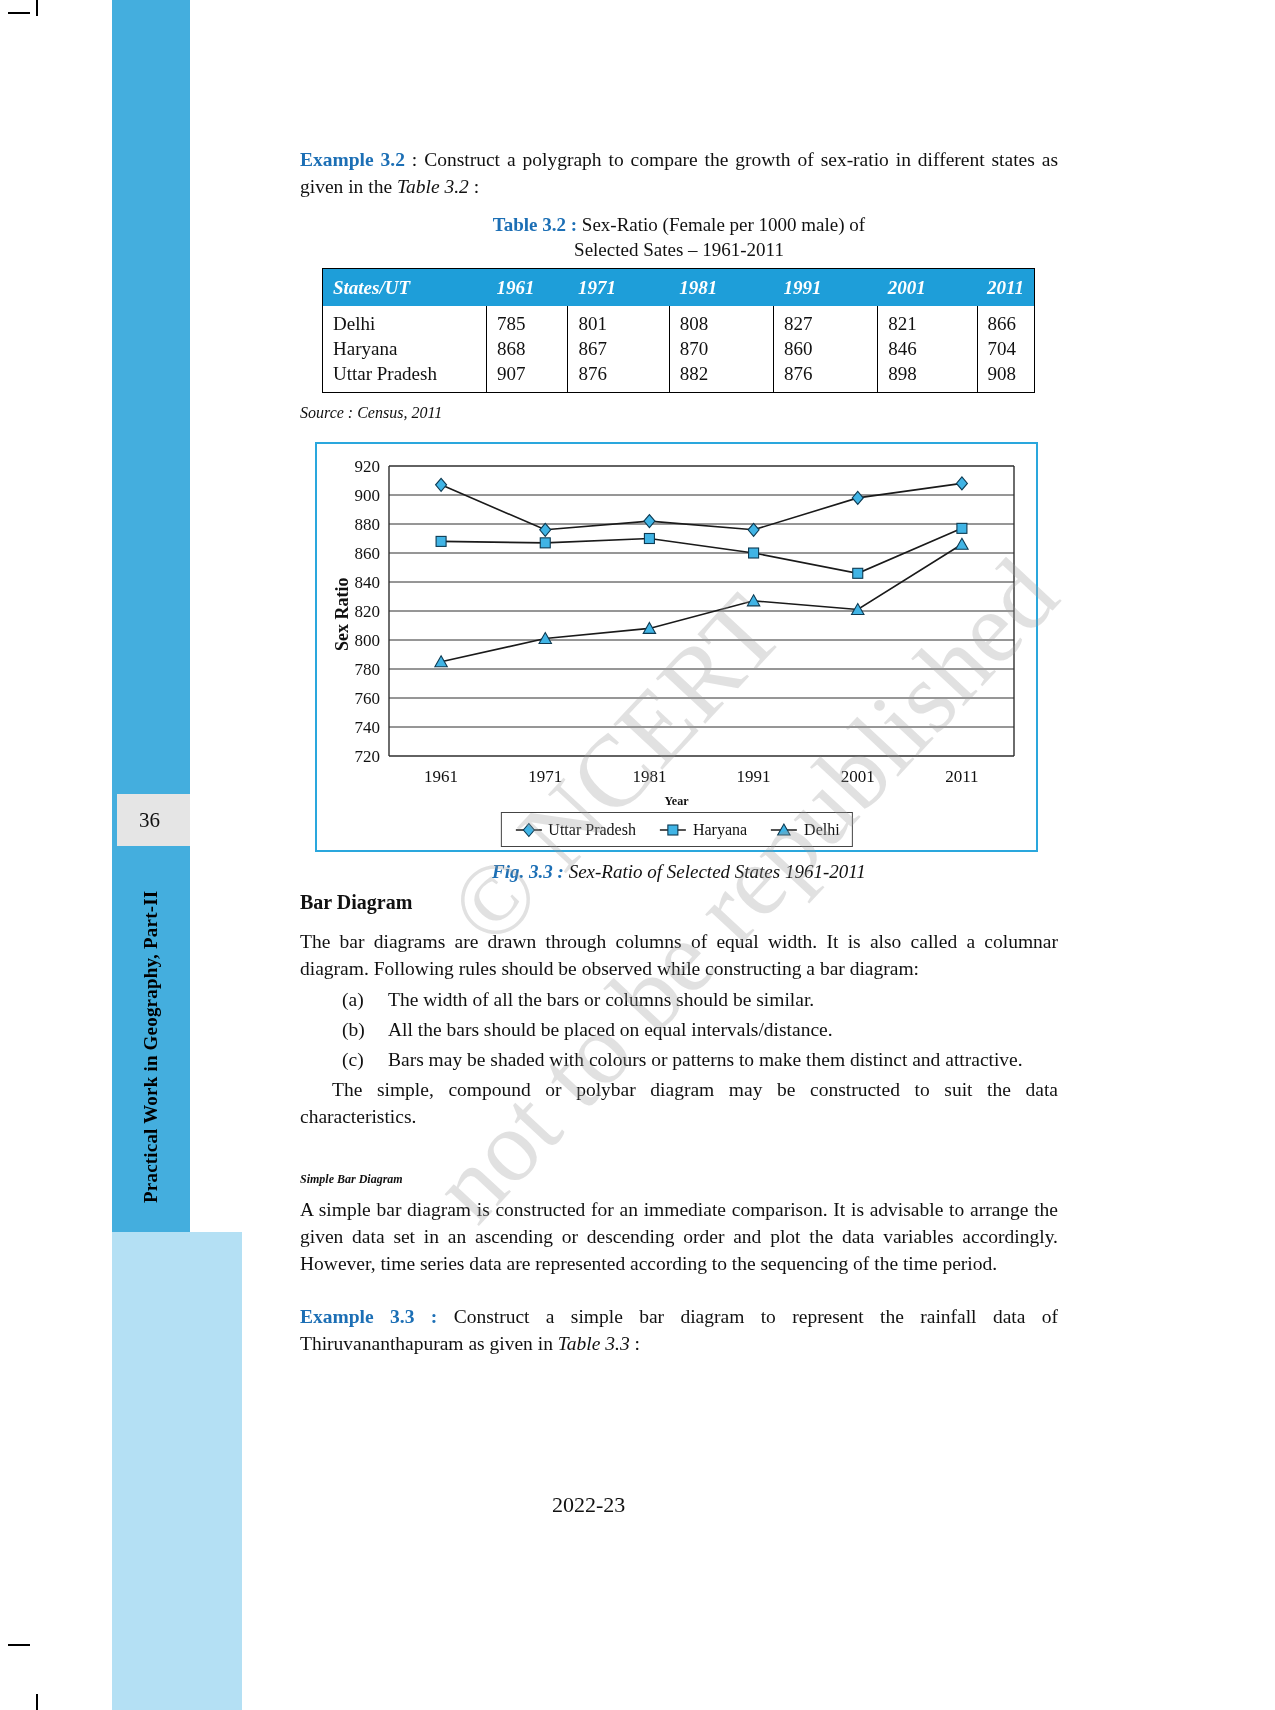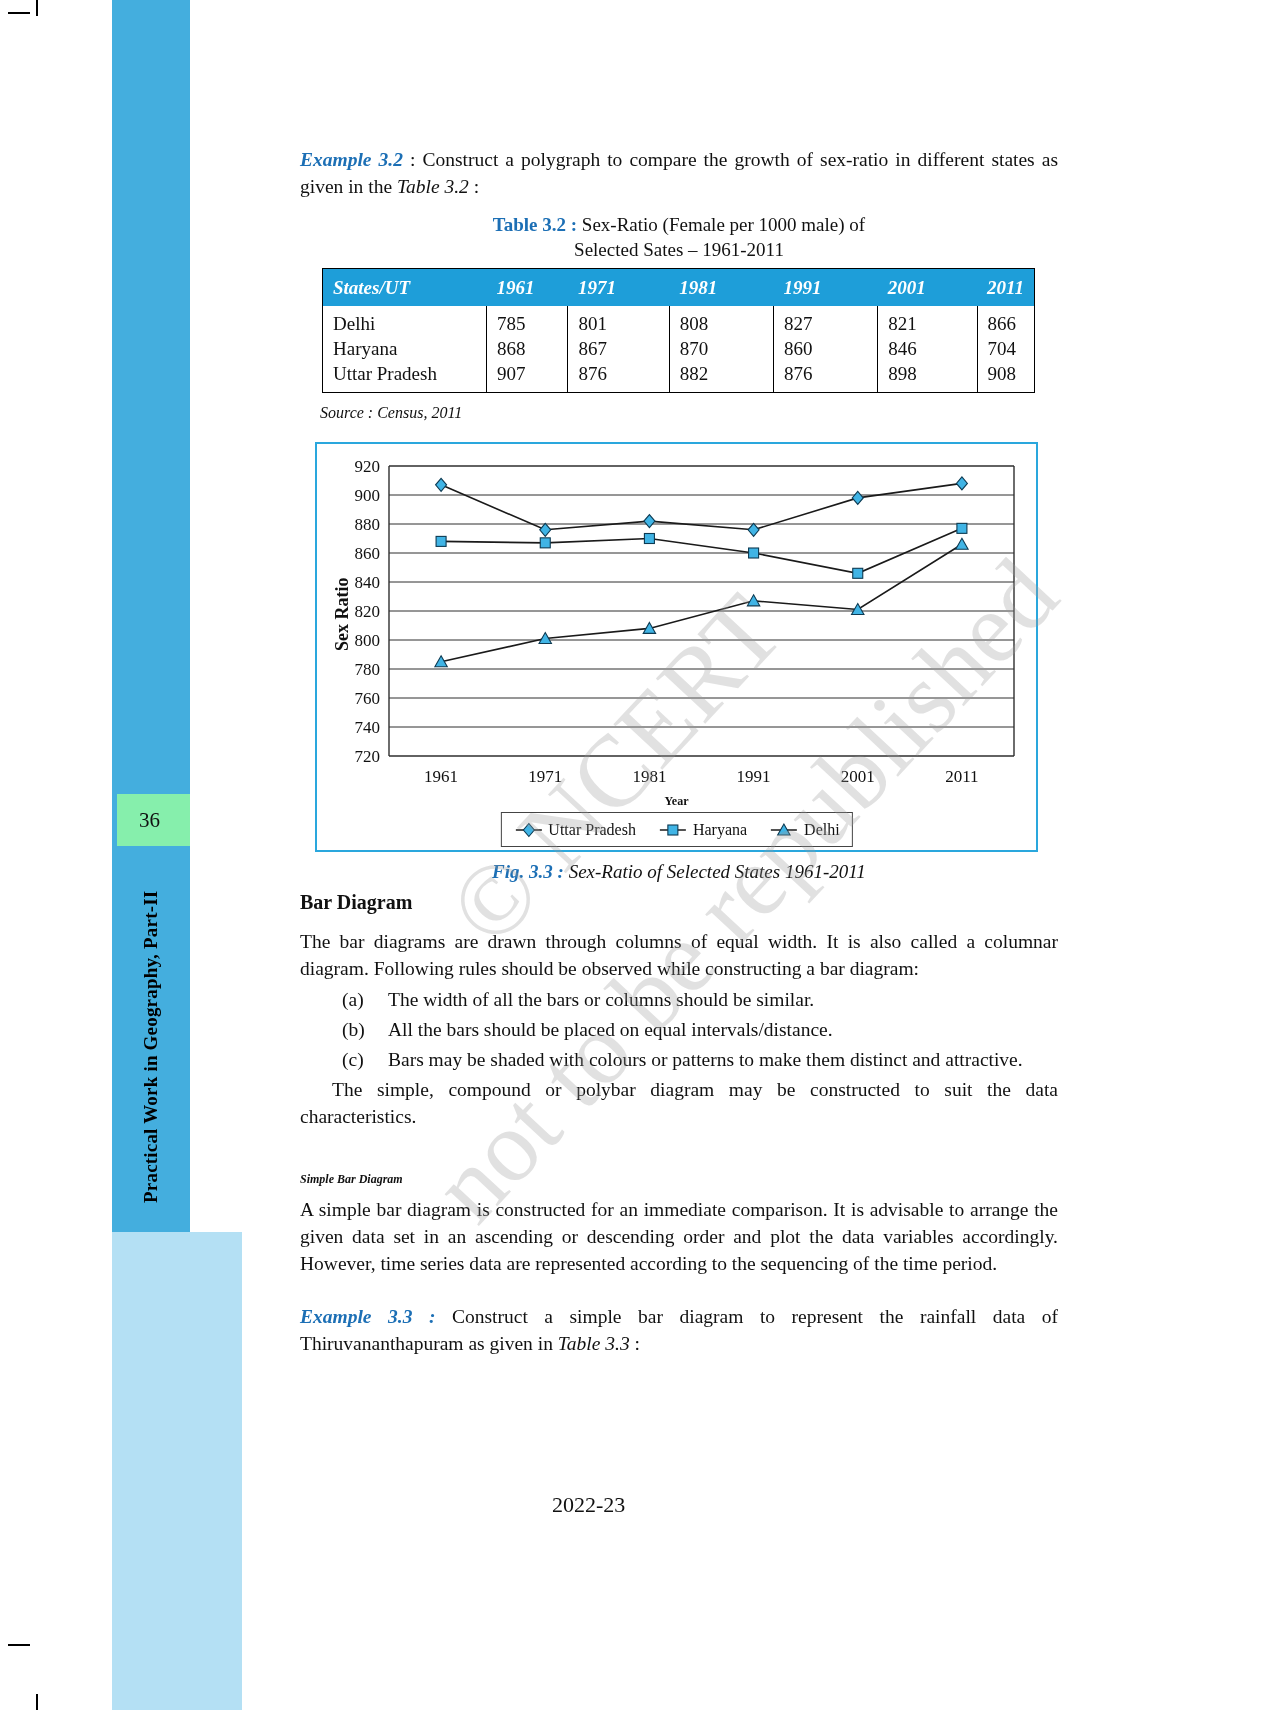--- a/index.html
+++ b/index.html
@@ -5,41 +5,41 @@
   * { margin:0; padding:0; box-sizing:border-box; }
   html,body { width:1275px; height:1710px; }
   body { position:relative; background:#ffffff; font-family:"Liberation Serif", serif; color:#111; overflow:hidden; }
 
   
   .crop { position:absolute; background:#000; }
 
   
   .sidebar-top    { position:absolute; left:112px; top:0; width:78px; height:1232px; background:var(--sidebar-top,#44aede); }
   .sidebar-bottom { position:absolute; left:112px; top:1232px; width:130px; height:478px; background:var(--sidebar-bottom,#b4e0f4); }
-  .pagenum-box { position:absolute; left:117px; top:794px; width:73px; height:52px; background:#86efac; display:flex; align-items:center; padding-left:22px; font-size:21px; color:#111; }
+  .pagenum-box { position:absolute; left:117px; top:794px; width:73px; height:52px; background:#e5e5e5; display:flex; align-items:center; padding-left:22px; font-size:21px; color:#111; }
   .sidebar-title { position:absolute; left:112px; top:858px; width:78px; height:378px; writing-mode:vertical-rl; transform:rotate(180deg); display:flex; align-items:center; justify-content:center; font-weight:bold; font-size:19px; color:#000; letter-spacing:0.2px; }
 
   
   .content { position:absolute; left:300px; top:0; width:758px; font-size:19.5px; line-height:27px; }
   .para { text-align:justify; }
-  .ex-label { color:var(--accent-blue,#1c6fb5); font-weight:bold; font-style:italic; }
+  .ex-label { color:var(--accent-blue,#1c6fb5); font-weight:bold; }
   .ital { font-style:italic; }
 
   .caption { text-align:center; font-size:19px; line-height:25px; margin-top:12px; }
   .cap-label { color:var(--accent-blue,#1c6fb5); font-weight:bold; }
 
   .table-wrap { margin-top:6px; margin-left:22px; }
   table.t32 { border-collapse:collapse; width:713px; border:1.4px solid #000; font-size:19px; }
   .t32 thead th { background:var(--table-header-bg,#1e9ed9); color:#fff; font-style:italic; font-weight:bold; text-align:left; padding:5px 10px; }
   .t32 tbody td { border-left:1.2px solid #000; padding:0 10px; line-height:25px; }
   .t32 tbody td:first-child { border-left:none; }
   .t32 tbody tr:first-child td { padding-top:5px; }
   .t32 tbody tr:last-child td { padding-bottom:6px; }
 
-  .source { margin-top:6px; margin-left:20px; font-style:italic; font-size:16px; }
+  .source { margin-top:6px; font-style:italic; font-size:16px; }
 
   .figure { position:relative; margin-top:16px; margin-left:15px; width:723px; height:410px; border:2px solid var(--figure-border,#2aa7dd); background:#fff; }
   .figure svg.plot { position:absolute; left:0; top:4px; }
   .y-label { position:absolute; left:12px; top:55px; height:230px; writing-mode:vertical-rl; transform:rotate(180deg); display:flex; align-items:center; justify-content:center; font-weight:bold; font-size:18px; }
   .year-label { position:absolute; left:0; top:344px; width:100%; text-align:center; font-weight:bold; font-size:12px; }
   .legend { position:absolute; left:50%; top:368px; transform:translateX(-50%); display:flex; gap:22px; align-items:center; border:1.2px solid #444; padding:3px 12px; font-size:16px; background:#fff; white-space:nowrap; }
   .legend-item { display:flex; align-items:center; gap:5px; }
 
   .figcaption { text-align:center; margin-top:6px; font-style:italic; font-size:19px; }
 

